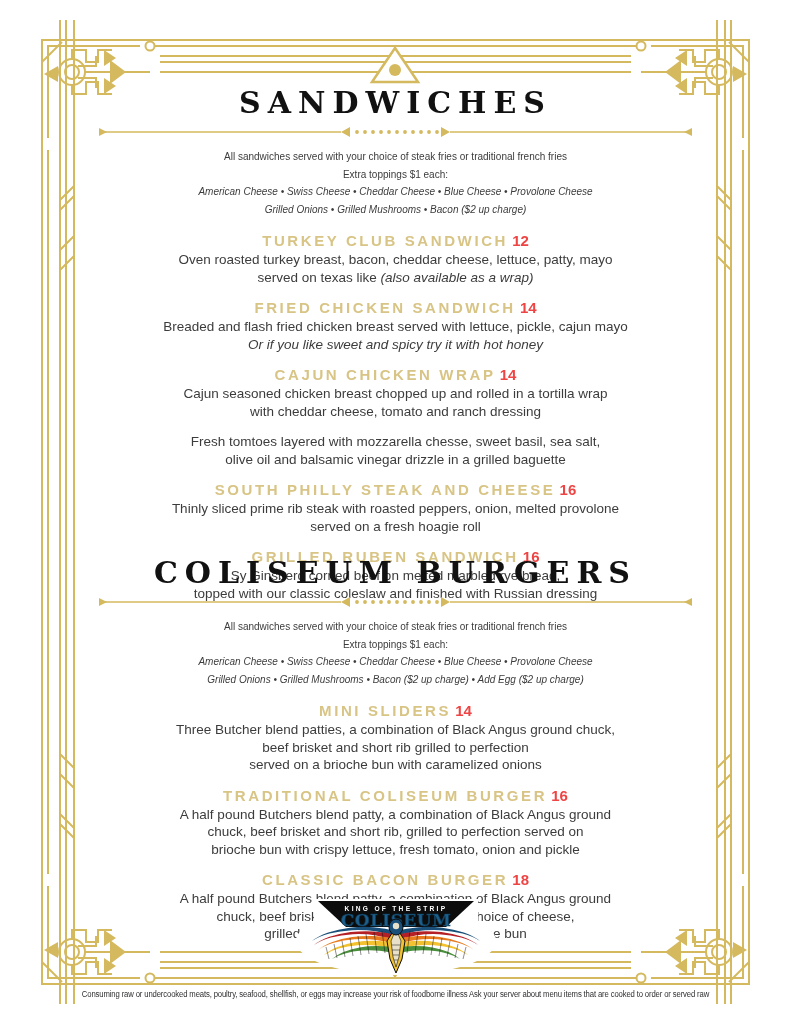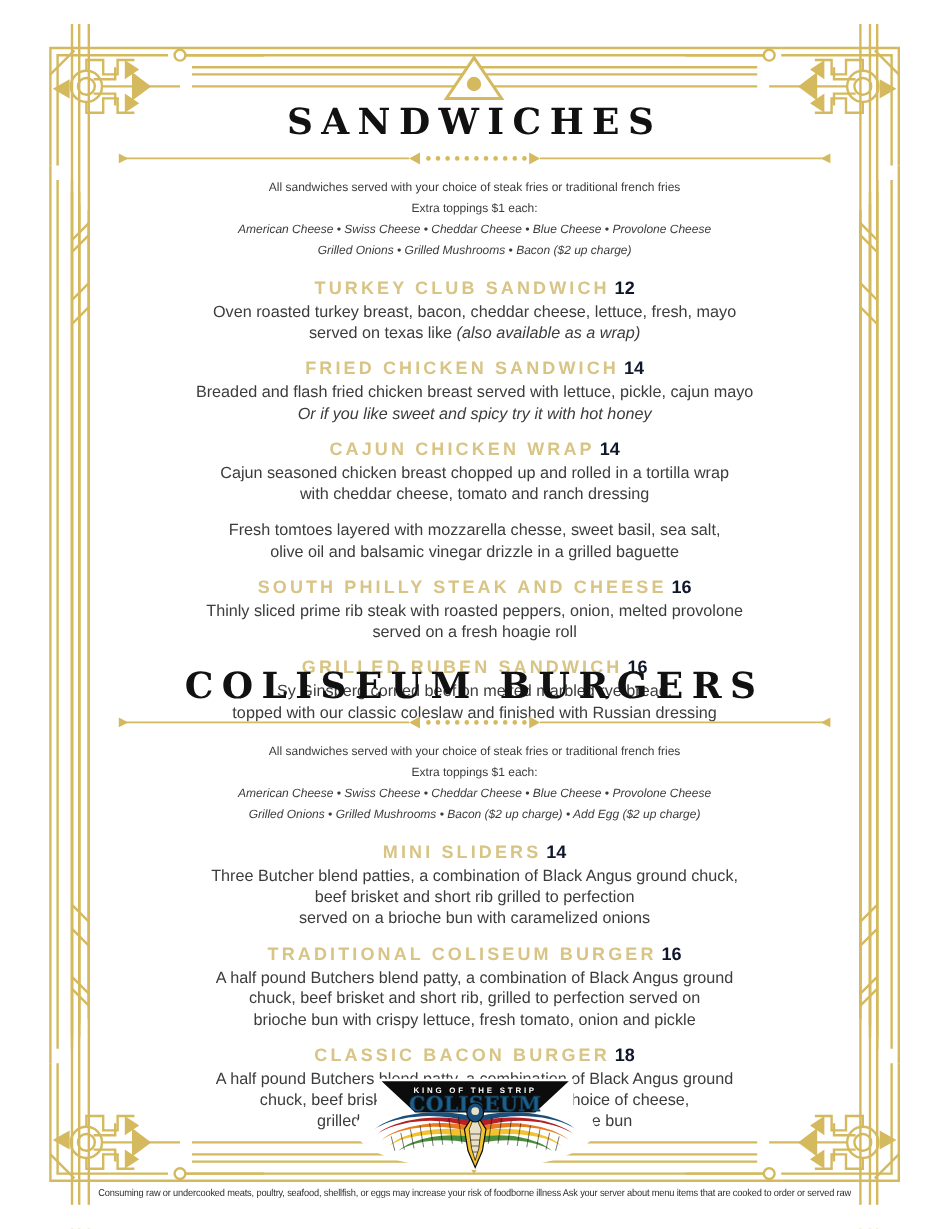--- a/index.html
+++ b/index.html
@@ -80,21 +80,21 @@
     font-weight: 700;
     letter-spacing: 2.6px;
     color: #d8c485;
     line-height: 18px;
     white-space: nowrap;
   }
   .item-price {
     font-size: 15px;
     font-weight: 700;
     letter-spacing: 0;
-    color: #0f172a;
+    color: #ef4444;
   }
   .item-desc {
     font-size: 13.5px;
     line-height: 17.5px;
     color: #3c3c3c;
     margin-top: 1px;
   }
   .item-desc .ital { font-style: italic; }
 
   
@@ -260,21 +260,21 @@
     <div class="intro">
       <div>All sandwiches served with your choice of steak fries or traditional french fries</div>
       <div>Extra toppings $1 each:</div>
       <div class="ital">American Cheese • Swiss Cheese • Cheddar Cheese • Blue Cheese • Provolone Cheese</div>
       <div class="ital">Grilled Onions • Grilled Mushrooms • Bacon ($2 up charge)</div>
     </div>
 
     <div class="menu-item first">
       <div class="item-name">TURKEY CLUB SANDWICH<span class="item-price"> 12</span></div>
       <div class="item-desc">
-        <div>Oven roasted turkey breast, bacon, cheddar cheese, lettuce, fresh, mayo</div>
+        <div>Oven roasted turkey breast, bacon, cheddar cheese, lettuce, patty, mayo</div>
         <div><span>served on texas like </span><span class="ital">(also available as a wrap)</span></div>
       </div>
     </div>
 
     <div class="menu-item">
       <div class="item-name">FRIED CHICKEN SANDWICH<span class="item-price"> 14</span></div>
       <div class="item-desc">
         <div>Breaded and flash fried chicken breast served with lettuce, pickle, cajun mayo</div>
         <div class="ital">Or if you like sweet and spicy try it with hot honey</div>
       </div>

